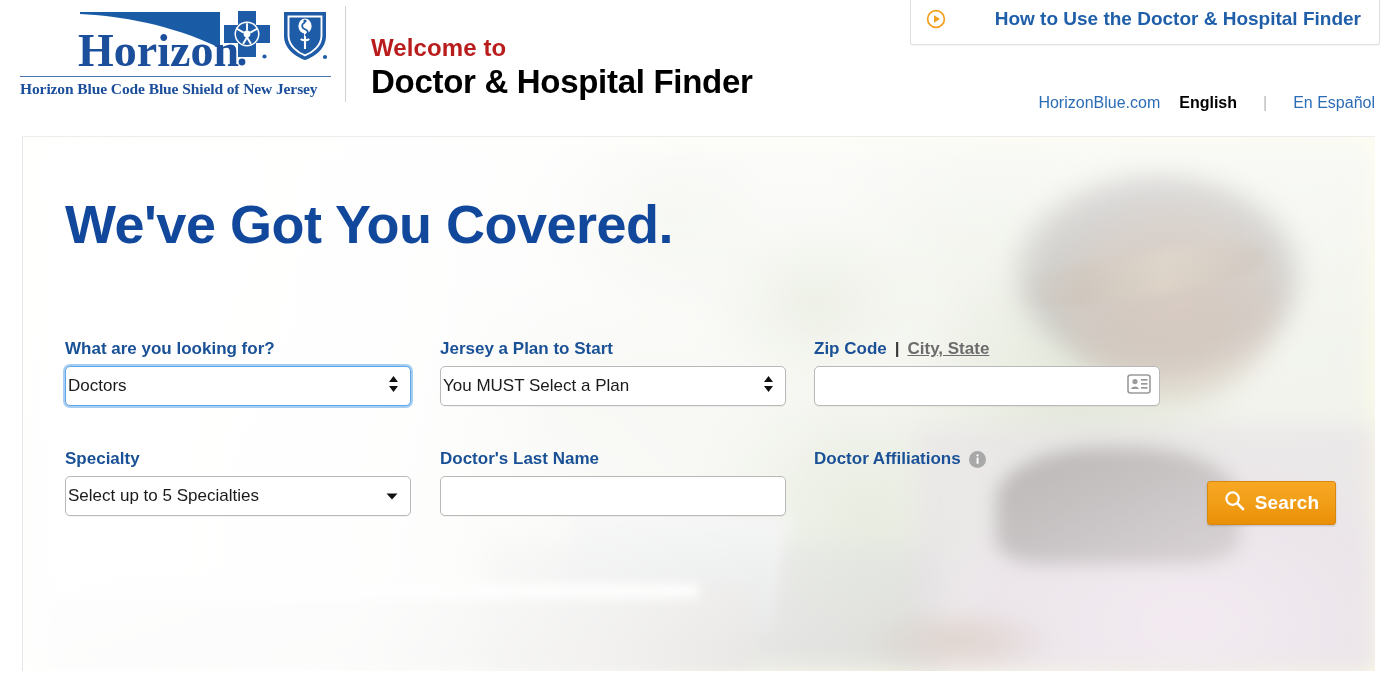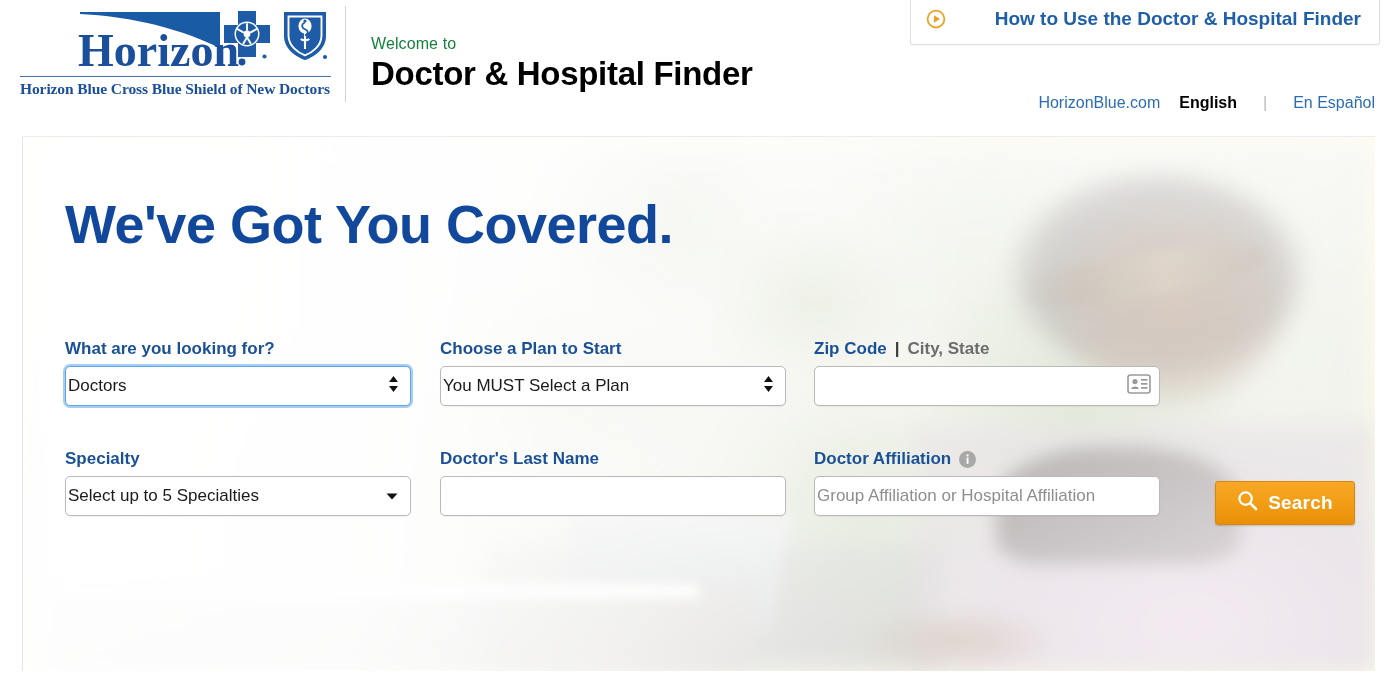--- a/index.html
+++ b/index.html
@@ -36,21 +36,21 @@
 
   .bcbs-marks { position: absolute; left: 222px; top: 9px; width: 112px; height: 54px; }
 
   .header-divider {
     position: absolute; left: 345px; top: 6px;
     width: 1px; height: 96px; background: #d2d2d2;
   }
 
   .welcome-block { position: absolute; left: 371px; top: 36px; }
   .welcome-small {
-    font-size: 16px; color: #15803d; font-weight: 400;
+    font-size: 24px; color: #b91c1c; font-weight: 700;
     letter-spacing: 0.1px; line-height: 1;
   }
   .welcome-title {
     font-size: 33px; color: #000000; font-weight: bold;
     letter-spacing: -0.3px; line-height: 1.18; margin-top: 3px;
     white-space: nowrap;
   }
 
   
   .howto {
@@ -195,21 +195,21 @@
   .col1 { left: 0; width: 346px; }
   .col2 { left: 375px; width: 346px; }
   .col3 { left: 749px; width: 346px; }
 
   .field-label {
     font-size: 17px; font-weight: bold; color: #1a5196;
     margin-bottom: 7px; white-space: nowrap;
     display: flex; align-items: center; gap: 8px;
   }
   .label-link {
-    color: #6c6c6c; font-weight: bold; 
+    color: #6c6c6c; font-weight: bold; text-decoration: underline;
   }
   .label-pipe { color: #3b3b3b; font-weight: bold; }
 
   .info-icon { width: 17px; height: 17px; flex: none; }
 
   .sel, .txt {
     width: 100%; height: 40px;
     background: #fff;
     border: 1px solid #b9b9b9;
     border-radius: 5px;
@@ -232,28 +232,27 @@
     box-shadow: 0 0 0 2px rgba(95,166,232,0.55);
   }
   .txt-wrap { position: relative; }
   .txt-wrap .in-icon {
     position: absolute; right: 9px; top: 50%; transform: translateY(-50%);
     pointer-events: none;
   }
 
   .search-btn {
     position: absolute; left: 1142px; top: 32px;
-    width: 140px; height: 44px;
+    width: 129px; height: 44px;
     border: 1px solid #d9880e;
     border-radius: 3px;
     background: linear-gradient(180deg, #f7a825 0%, #f19d16 52%, #ea8f07 100%);
     display: flex; align-items: center; justify-content: center; gap: 10px;
     cursor: pointer;
     box-shadow: 0 1px 2px rgba(0,0,0,0.18);
-    margin-left: 8px;
   }
   .search-btn span {
     color: #fff; font-size: 19px; font-weight: bold; letter-spacing: 0.2px;
   }
 </style>
 </head>
 <body>
 
 <div class="page">
 
@@ -261,21 +260,21 @@
 
     <div class="logo-block">
       <div class="logo-swoosh">
         <svg width="310" height="66" viewBox="0 0 310 66" xmlns="http://www.w3.org/2000/svg">
           <path d="M60 4 L200 4 L200 40 C150 16 100 8 60 6 Z" fill="#1a5ba6"></path>
           <text x="58" y="58" font-family="Liberation Serif, serif" font-size="46" font-weight="bold" fill="#1b4f9c">Horizon</text>
           <circle cx="222" cy="54" r="3.4" fill="#1b4f9c"></circle>
         </svg>
       </div>
       <div class="logo-rule"></div>
-      <div class="logo-tagline">Horizon Blue Cross Blue Shield of New Doctors</div>
+      <div class="logo-tagline">Horizon Blue Code Blue Shield of New Jersey</div>
     </div>
 
     <div class="bcbs-marks">
       <svg width="112" height="54" viewBox="0 0 112 54" xmlns="http://www.w3.org/2000/svg">
         <g>
           <path d="M16 2 H34 V16 H48 V34 H34 V48 H16 V34 H2 V16 H16 Z" fill="#1f5ca8"></path>
           <circle cx="25" cy="25" r="12.5" fill="#ffffff"></circle>
           <circle cx="25" cy="25" r="11" fill="#1f5ca8"></circle>
           <circle cx="25" cy="25" r="3.4" fill="#ffffff"></circle>
           <path d="M25 14.2 L25 21.8" stroke="#ffffff" stroke-width="1.9"></path>
@@ -355,21 +354,21 @@
               <span class="arrows">
                 <svg width="11" height="20" viewBox="0 0 11 20" xmlns="http://www.w3.org/2000/svg">
                   <path d="M5.5 2 L10 8 L1 8 Z" fill="#111"></path>
                   <path d="M5.5 18 L10 12 L1 12 Z" fill="#111"></path>
                 </svg>
               </span>
             </div>
           </div>
 
           <div class="field col2">
-            <div class="field-label">Choose a Plan to Start</div>
+            <div class="field-label">Jersey a Plan to Start</div>
             <div class="sel-wrap">
               <input class="sel" readonly="" value="You MUST Select a Plan" style="">
               <span class="arrows">
                 <svg width="11" height="20" viewBox="0 0 11 20" xmlns="http://www.w3.org/2000/svg">
                   <path d="M5.5 2 L10 8 L1 8 Z" fill="#111"></path>
                   <path d="M5.5 18 L10 12 L1 12 Z" fill="#111"></path>
                 </svg>
               </span>
             </div>
           </div>
@@ -412,31 +411,28 @@
 
           <div class="field col2">
             <div class="field-label">Doctor's Last Name</div>
             <div class="txt-wrap">
               <input class="txt" value="" style="">
             </div>
           </div>
 
           <div class="field col3">
             <div class="field-label">
-              <span>Doctor Affiliation</span>
+              <span>Doctor Affiliations</span>
               <span class="info-icon">
                 <svg width="17" height="17" viewBox="0 0 17 17" xmlns="http://www.w3.org/2000/svg">
                   <circle cx="8.5" cy="8.5" r="8.5" fill="#a8a8a8"></circle>
                   <rect x="7.6" y="6.6" width="1.9" height="6.2" fill="#ffffff"></rect>
                   <circle cx="8.55" cy="4.4" r="1.15" fill="#ffffff"></circle>
                 </svg>
               </span>
-            </div>
-            <div class="txt-wrap">
-              <input class="txt" placeholder="Group Affiliation or Hospital Affiliation" style="">
             </div>
           </div>
 
           <div class="search-btn">
             <span class="mag">
               <svg width="21" height="21" viewBox="0 0 21 21" xmlns="http://www.w3.org/2000/svg">
                 <circle cx="8.6" cy="8.6" r="6.2" fill="none" stroke="#ffffff" stroke-width="2.2"></circle>
                 <path d="M13.4 13.4 L19 19" stroke="#ffffff" stroke-width="2.6" stroke-linecap="round"></path>
               </svg>
             </span>

